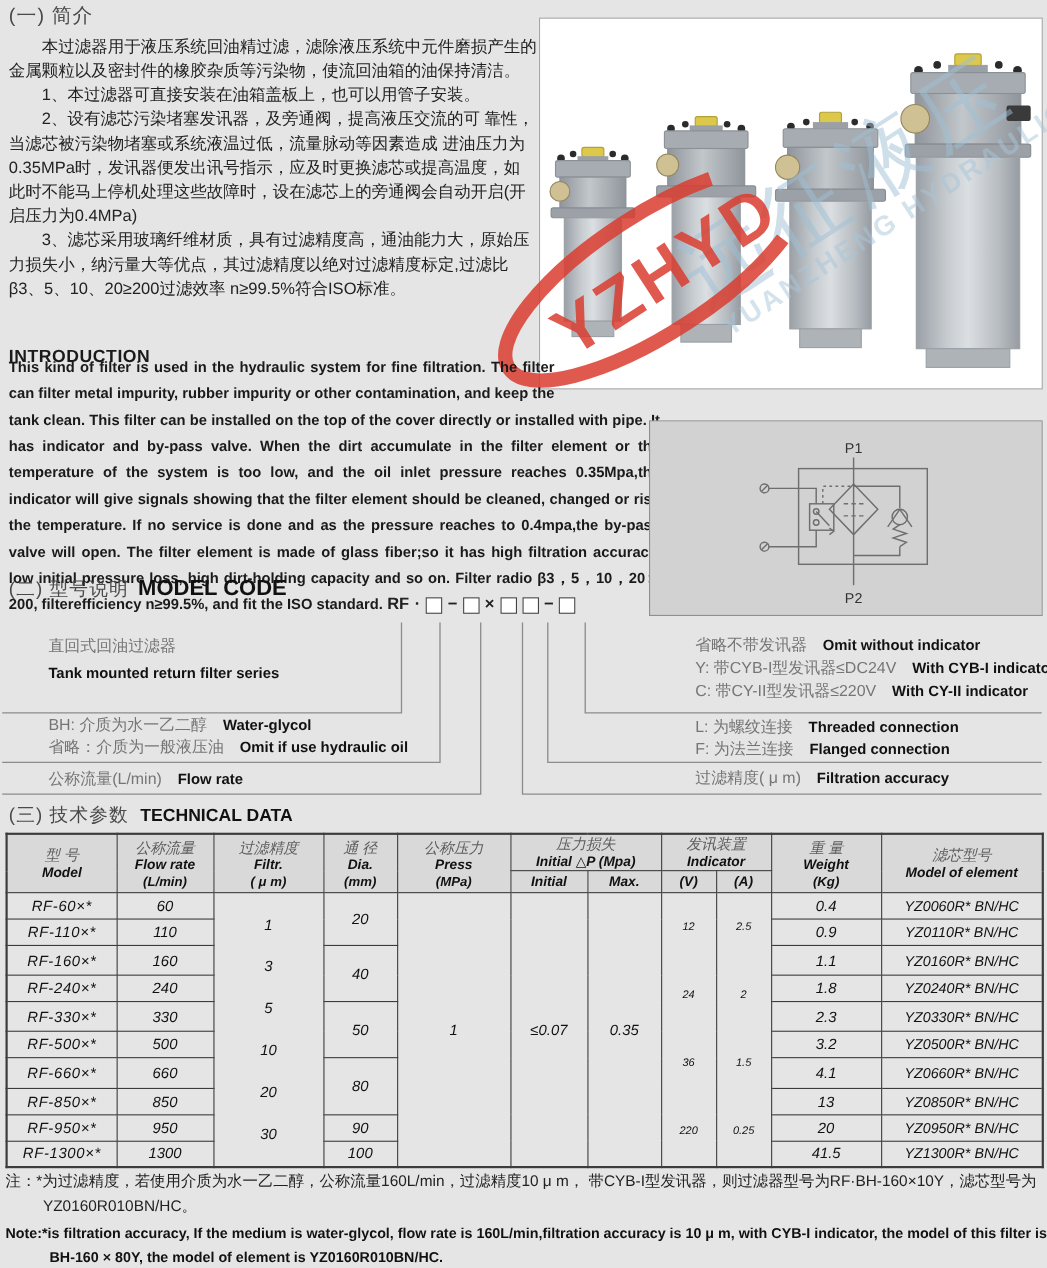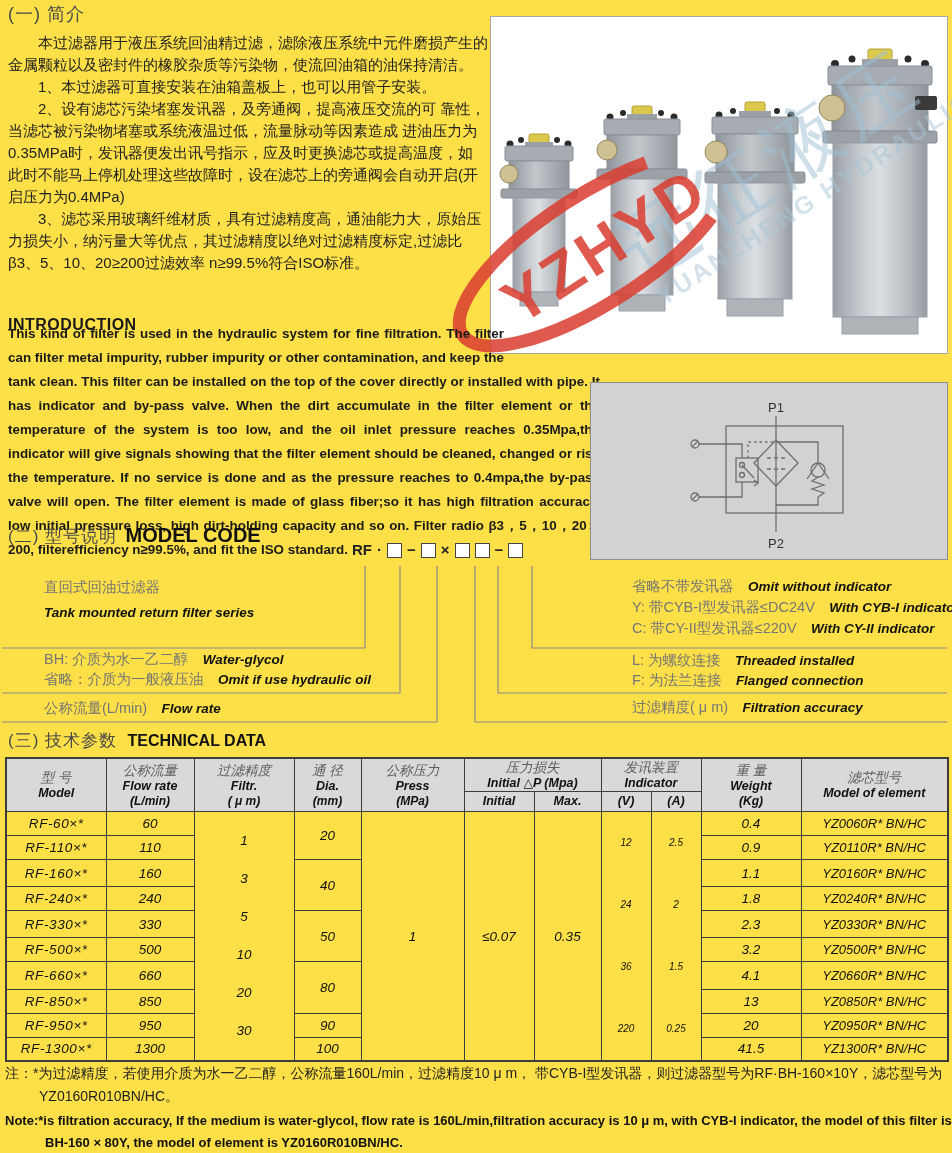--- a/index.html
+++ b/index.html
@@ -1,16 +1,16 @@
 <!DOCTYPE html>
 <html><head>
 <meta charset="utf-8">
 <style>
   html,body{margin:0;padding:0;background:#fff;}
-  #page{position:relative;width:952px;height:1153px;background:#fde047;overflow:hidden;
+  #page{position:relative;width:952px;height:1153px;background:#e5e5e5;overflow:hidden;
         font-family:"Liberation Sans","DejaVu Sans",sans-serif;color:#1a1a1a;}
   
   .cn-section{position:absolute;left:8px;top:2px;width:480px;z-index:3;}
   .sec-title{font-size:18px;color:#4a4a4a;margin:0 0 6px 0;font-weight:normal;letter-spacing:1px;}
   .cn-section p{margin:0;font-size:15px;line-height:22px;text-indent:2em;color:#222;}
   
   .intro-h{position:absolute;left:8px;top:316px;font-size:16px;font-weight:bold;color:#1a1a1a;z-index:3;letter-spacing:.5px;}
   .intro-p{position:absolute;left:8px;top:322px;width:592px;font-size:13.4px;font-weight:bold;
            line-height:24px;color:#1a1a1a;z-index:1;text-align:justify;}
   .intro-spacer{float:right;width:96px;height:34px;}
@@ -21,21 +21,21 @@
   .diagram{position:absolute;left:590px;top:382px;width:358px;height:178px;z-index:2;}
   
   .mc-title{position:absolute;left:8px;top:524px;z-index:3;}
   .mc-title .t-cn{font-size:17px;color:#4a4a4a;letter-spacing:1px;}
   .mc-title .t-en{font-size:20px;color:#111;font-weight:bold;margin-left:4px;text-align:right;}
   .mc-code{position:absolute;left:352px;top:541px;display:flex;align-items:flex-end;gap:5px;z-index:3;
            font-size:15px;font-weight:bold;color:#222;}
   .mc-code .box{display:inline-block;width:13px;height:13px;border:1.6px solid #444;background:#fff;}
   .lbl{position:absolute;white-space:nowrap;z-index:3;}
   .lc{font-size:14.5px;color:#757575;}
-  .le{font-size:13.5px;color:#111;font-weight:bold;margin-left:10px;font-style:italic;}
+  .le{font-size:13.5px;color:#111;font-weight:bold;margin-left:10px;}
   .le.solo{margin-left:0;}
   #mc-lines{position:absolute;left:0;top:0;z-index:2;pointer-events:none;}
   
   .tech-title{position:absolute;left:8px;top:729px;z-index:3;}
   .tech-title .t-cn{font-size:17px;color:#4a4a4a;letter-spacing:1px;}
   .tech-title .t-en{font-size:16px;color:#111;font-weight:bold;margin-left:6px;}
   .tbl-wrap{position:absolute;left:5px;top:757px;z-index:3;font-style:italic;}
   table{border-collapse:collapse;table-layout:fixed;width:942px;border:2px solid #3c3c3c;}
   th,td{border:1px solid #3c3c3c;text-align:center;vertical-align:middle;padding:0;overflow:hidden;}
   thead th{background:#d9d9d9;}
@@ -245,21 +245,21 @@
     <span class="lc">省略不带发讯器</span>
     <span class="le">Omit without indicator</span></div>
   <div class="lbl" style="left:632px;top:598px">
     <span class="lc">Y: 带CYB-I型发讯器≤DC24V</span>
     <span class="le">With CYB-I indicator</span></div>
   <div class="lbl" style="left:632px;top:619px">
     <span class="lc">C: 带CY-II型发讯器≤220V</span>
     <span class="le">With CY-II indicator</span></div>
   <div class="lbl" style="left:632px;top:651px">
     <span class="lc">L: 为螺纹连接</span>
-    <span class="le">Threaded installed</span></div>
+    <span class="le">Threaded connection</span></div>
   <div class="lbl" style="left:632px;top:671px">
     <span class="lc">F: 为法兰连接</span>
     <span class="le">Flanged connection</span></div>
   <div class="lbl" style="left:632px;top:698px">
     <span class="lc">过滤精度( μ m)</span>
     <span class="le">Filtration accuracy</span></div>
 
   <div class="tech-title">
     <span class="t-cn">(三) 技术参数</span>
     <span class="t-en">TECHNICAL DATA</span>

